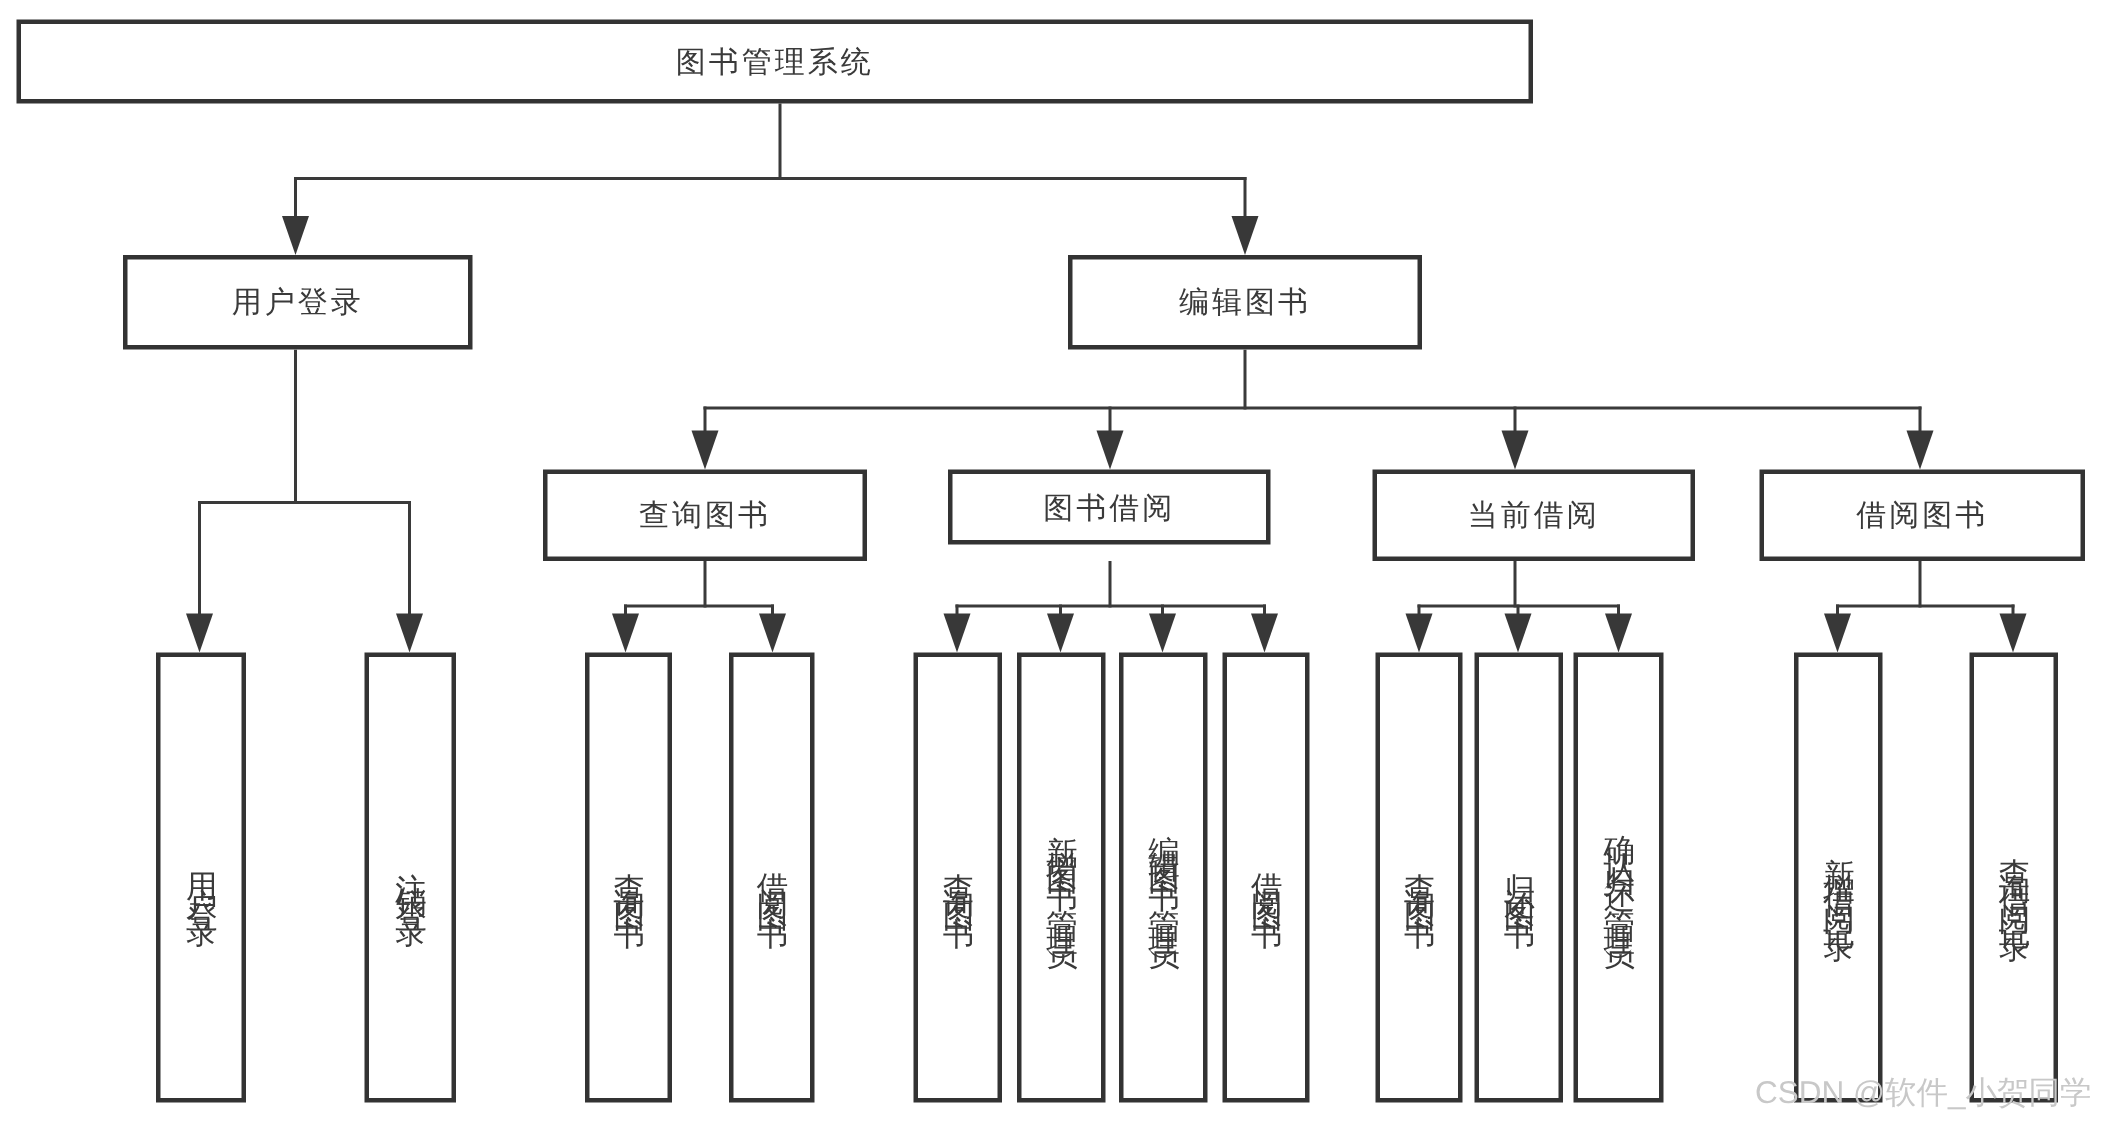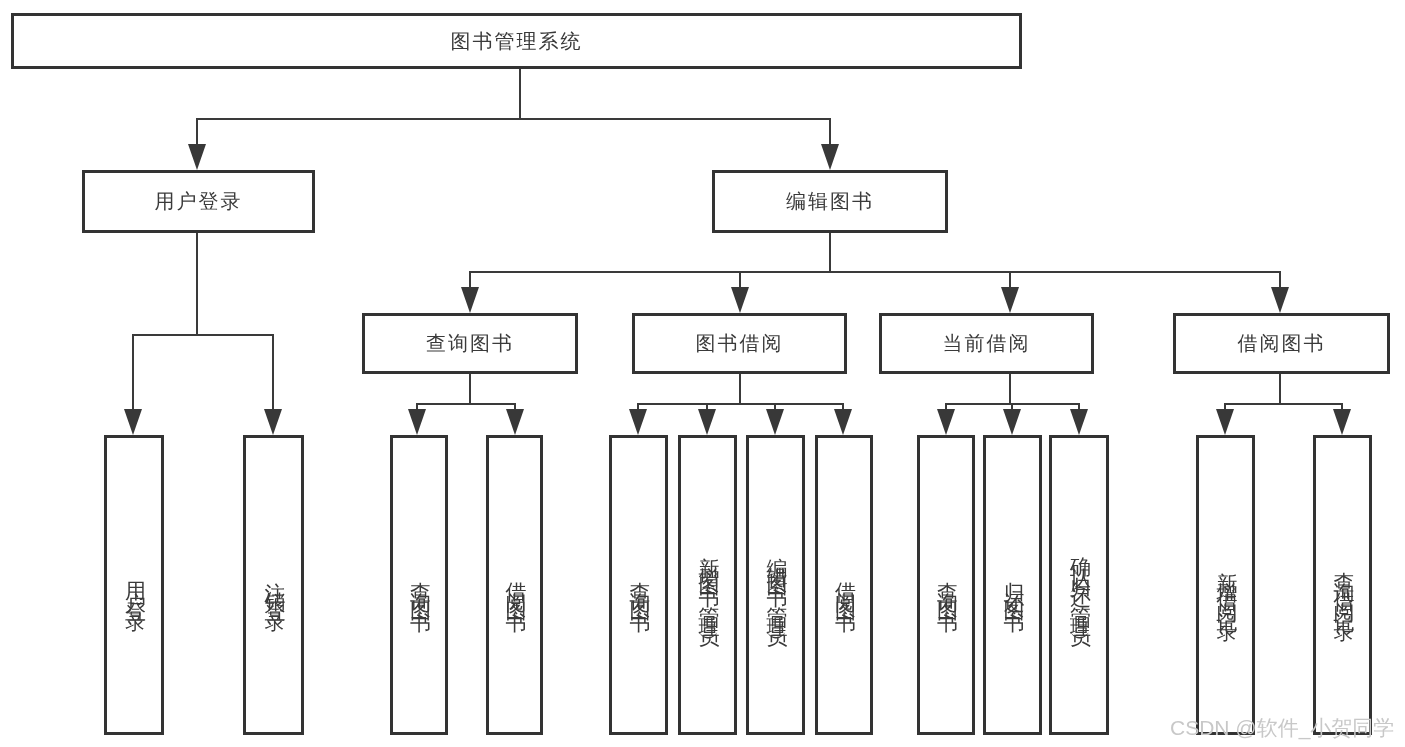--- a/index.html
+++ b/index.html
@@ -10,21 +10,20 @@
     font-family:"Liberation Sans","DejaVu Sans",sans-serif;
     overflow:hidden;
   }
   .box{
     position:absolute;
     box-sizing:border-box;
     border:3px solid #333333;
     background:#ffffff;
     display:flex;align-items:center;justify-content:center;
     color:#3a3a3a;
-    font-family:Liberation Mono, monospace;
   }
   .hnode{font-size:20px;letter-spacing:2px;white-space:nowrap;}
   .leaf{top:435px;height:300px;}
   .vtext{
     writing-mode:vertical-rl;
     text-orientation:mixed;
     font-size:21px;
     letter-spacing:10px;
     color:#3a3a3a;
     line-height:1;
@@ -117,24 +116,24 @@
   <div class="box hnode" style="left:82px;top:170px;width:233px;height:63px">
     <span>用户登录</span>
   </div>
   <div class="box hnode" style="left:712px;top:170px;width:236px;height:63px">
     <span>编辑图书</span>
   </div>
 
   <div class="box hnode" style="left:362px;top:313px;width:216px;height:61px">
     <span>查询图书</span>
   </div>
-  <div class="box hnode" style="left:632px;top:313px;width:215px;height:61px">
+  <div class="box hnode" style="left:632px;top:313px;width:215px;height:50px">
     <span>图书借阅</span>
   </div>
-  <div class="box hnode" style="left:879px;top:313px;width:215px;height:61px">
+  <div class="box hnode" style="left:915px;top:313px;width:215px;height:61px">
     <span>当前借阅</span>
   </div>
   <div class="box hnode" style="left:1173px;top:313px;width:217px;height:61px">
     <span>借阅图书</span>
   </div>
 
   <div class="box leaf" style="left:104px;width:60px">
     <span class="vtext">用户登录</span>
   </div>
   <div class="box leaf" style="left:243px;width:61px">

